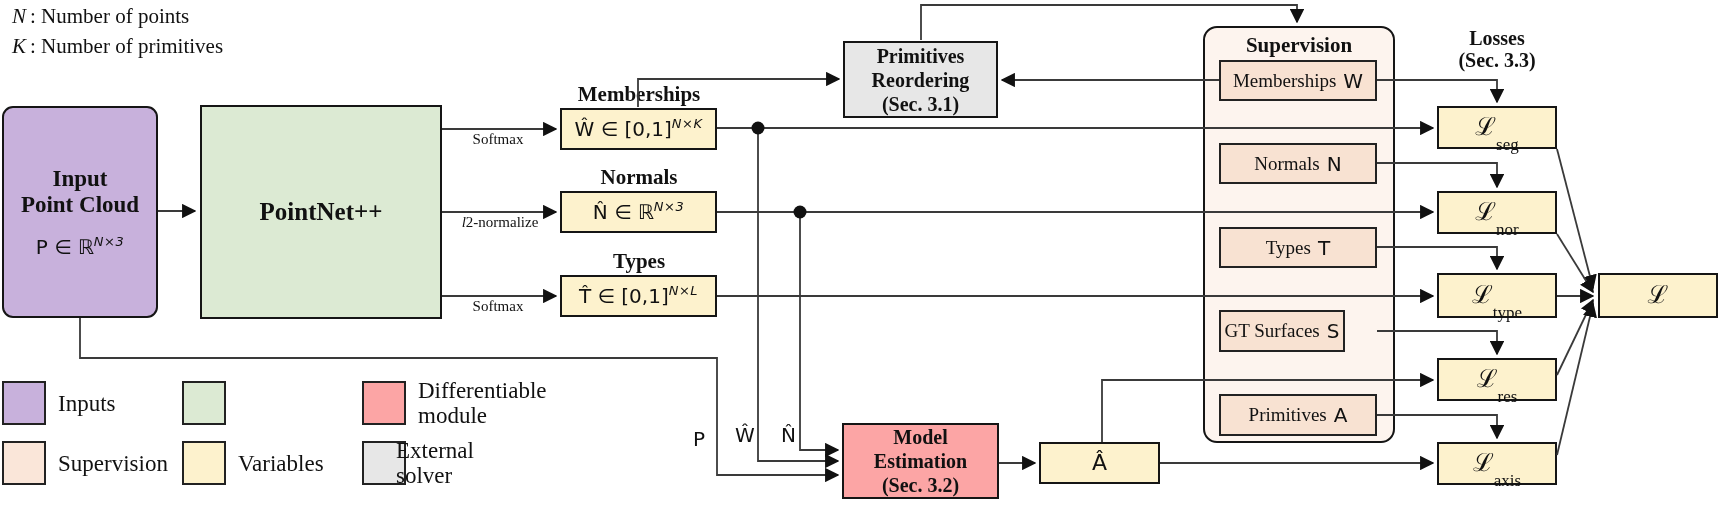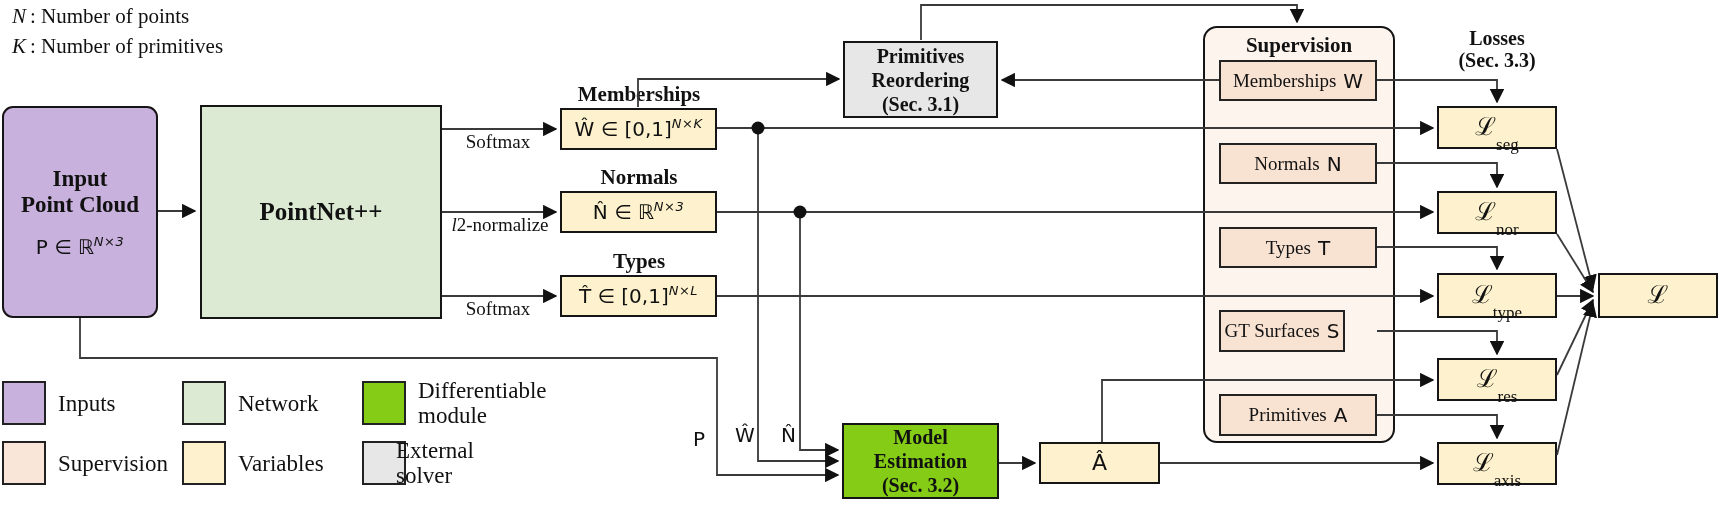--- a/index.html
+++ b/index.html
@@ -5,32 +5,32 @@
   html,body{margin:0;padding:0;background:#fff;}
   .canvas{position:relative;width:1721px;height:505px;background:#ffffff;overflow:hidden;
           font-family:"Liberation Serif", serif;color:#111;}
   .abs{position:absolute;}
   .box{position:absolute;border:2px solid #151515;box-sizing:border-box;
        display:flex;flex-direction:column;align-items:center;justify-content:center;
        text-align:center;line-height:1.15;}
   .fill-inputs{background:#c8b1dc;}
   .fill-network{background:#dcead3;}
   .fill-vars{background:#fdf2cd;}
-  .fill-diff{background:#84cc16;justify-content:center;}
+  .fill-diff{background:#fca5a5;justify-content:center;}
   .fill-ext{background:#e7e7e7;}
   .fill-sup-panel{background:#fdf4ee;}
   .fill-sup-item{background:#f8e2d2;}
   .bold{font-weight:bold;}
   .node-title{font-weight:bold;font-size:23px;}
   .big-title{font-weight:bold;font-size:25px;}
   .mod-title{font-weight:bold;font-size:20px;line-height:24px;}
   .formula{font-family:"DejaVu Sans", sans-serif;font-size:20px;font-weight:400;}
   .formula sup{font-size:13px;font-style:italic;letter-spacing:0.5px;}
   .heading{position:absolute;font-weight:bold;font-size:21px;text-align:center;}
-  .edge-label{position:absolute;font-size:19px;text-align:center;display:inline-block;}
+  .edge-label{position:absolute;font-size:15px;text-align:center;display:inline-block;}
   .l2::first-letter{font-style:italic;}
   .sup-item{position:absolute;border:2px solid #222;box-sizing:border-box;
             display:flex;align-items:center;justify-content:center;font-size:19px;}
   .sup-item .mvar{font-family:"DejaVu Sans", sans-serif;font-size:20px;margin-left:7px;}
   .loss-box{font-size:25px;}
   .loss-box sub{font-size:17px;position:relative;top:17px;}
   .wire-label{position:absolute;font-family:"DejaVu Sans", sans-serif;font-size:20px;}
   .key-line{position:absolute;font-size:21px;}
   .key-line .sym{font-style:italic;font-size:21px;margin-right:4px;}
   .legend-swatch{position:absolute;width:44px;height:44px;border:2px solid #222;box-sizing:border-box;}
@@ -158,21 +158,20 @@
   </div>
 
   <div class="wire-label" style="left:693px;top:427px;">P</div>
   <div class="wire-label" style="left:735px;top:423px;">Ŵ</div>
   <div class="wire-label" style="left:781px;top:423px;">N̂</div>
 
   <div class="legend-swatch fill-inputs" style="left:2px;top:381px;"></div>
   <div class="legend-label" style="left:58px;top:381px;">Inputs</div>
 
   <div class="legend-swatch fill-network" style="left:182px;top:381px;"></div>
-  <div class="legend-label" style="left:238px;top:381px;">Network</div>
 
   <div class="legend-swatch fill-diff" style="left:362px;top:381px;"></div>
   <div class="legend-label" style="left:418px;top:381px;">
     <div>Differentiable</div>
     <div>module</div>
   </div>
 
   <div class="legend-swatch fill-sup-item" style="left:2px;top:441px;background:#fae6d9;"></div>
   <div class="legend-label" style="left:58px;top:441px;">Supervision</div>
 

